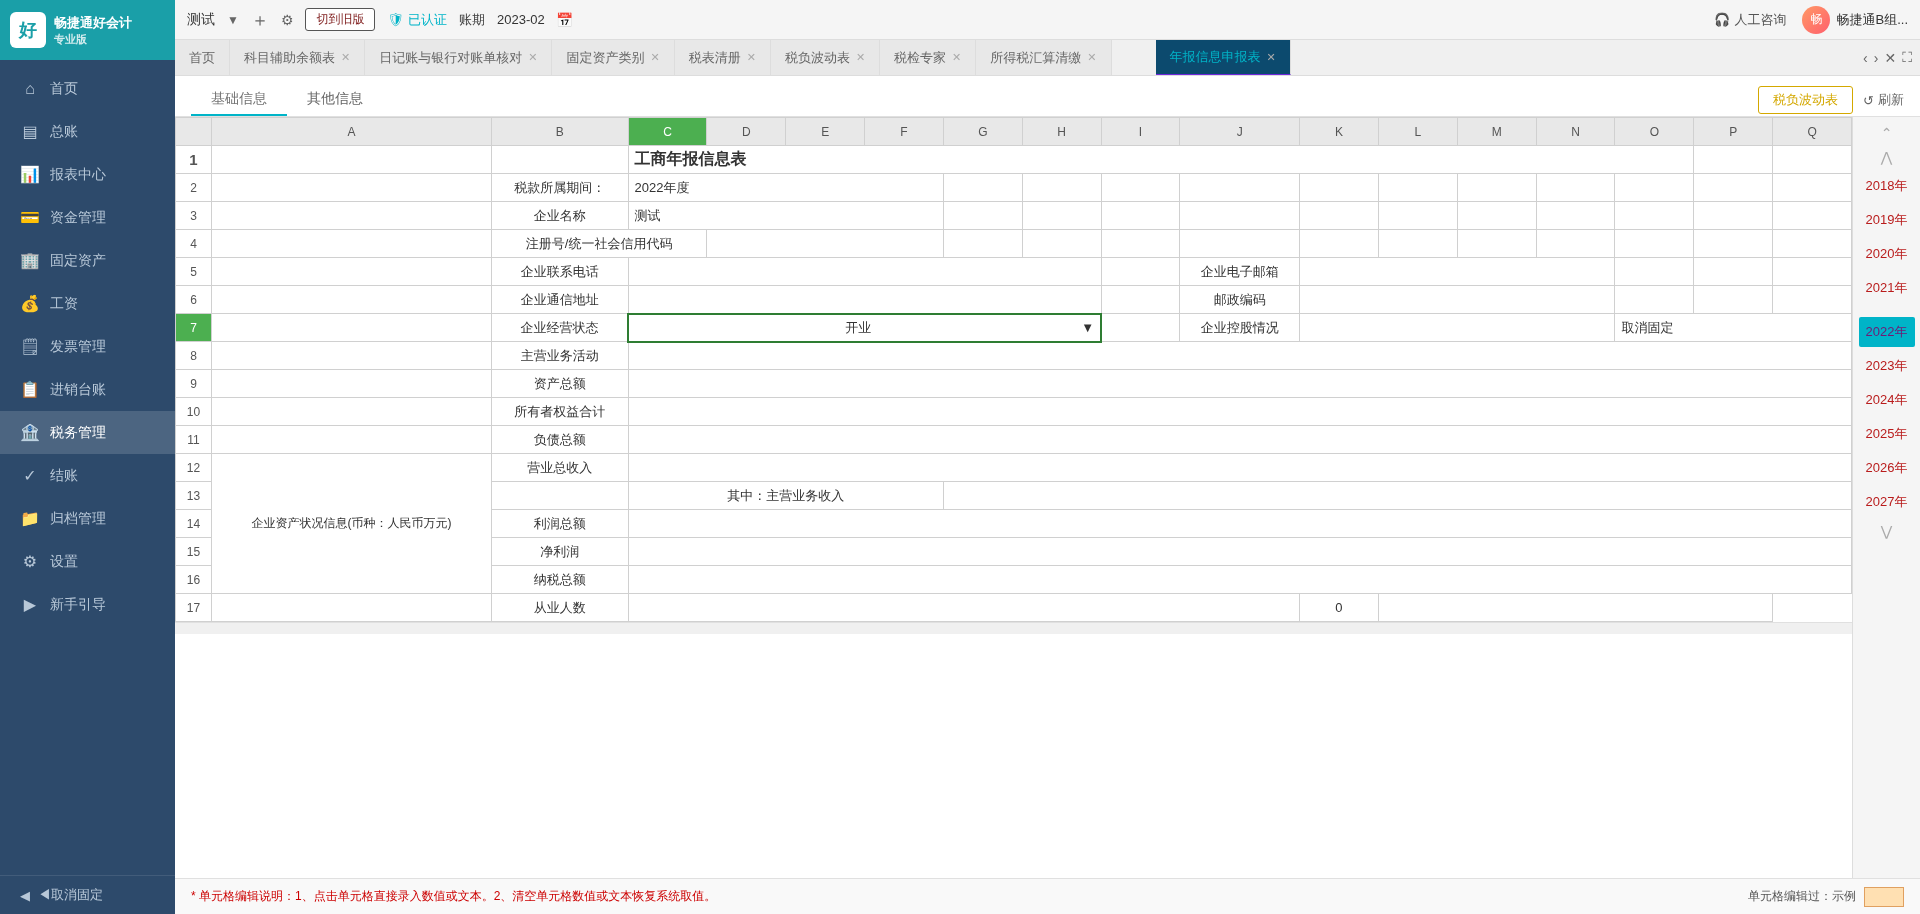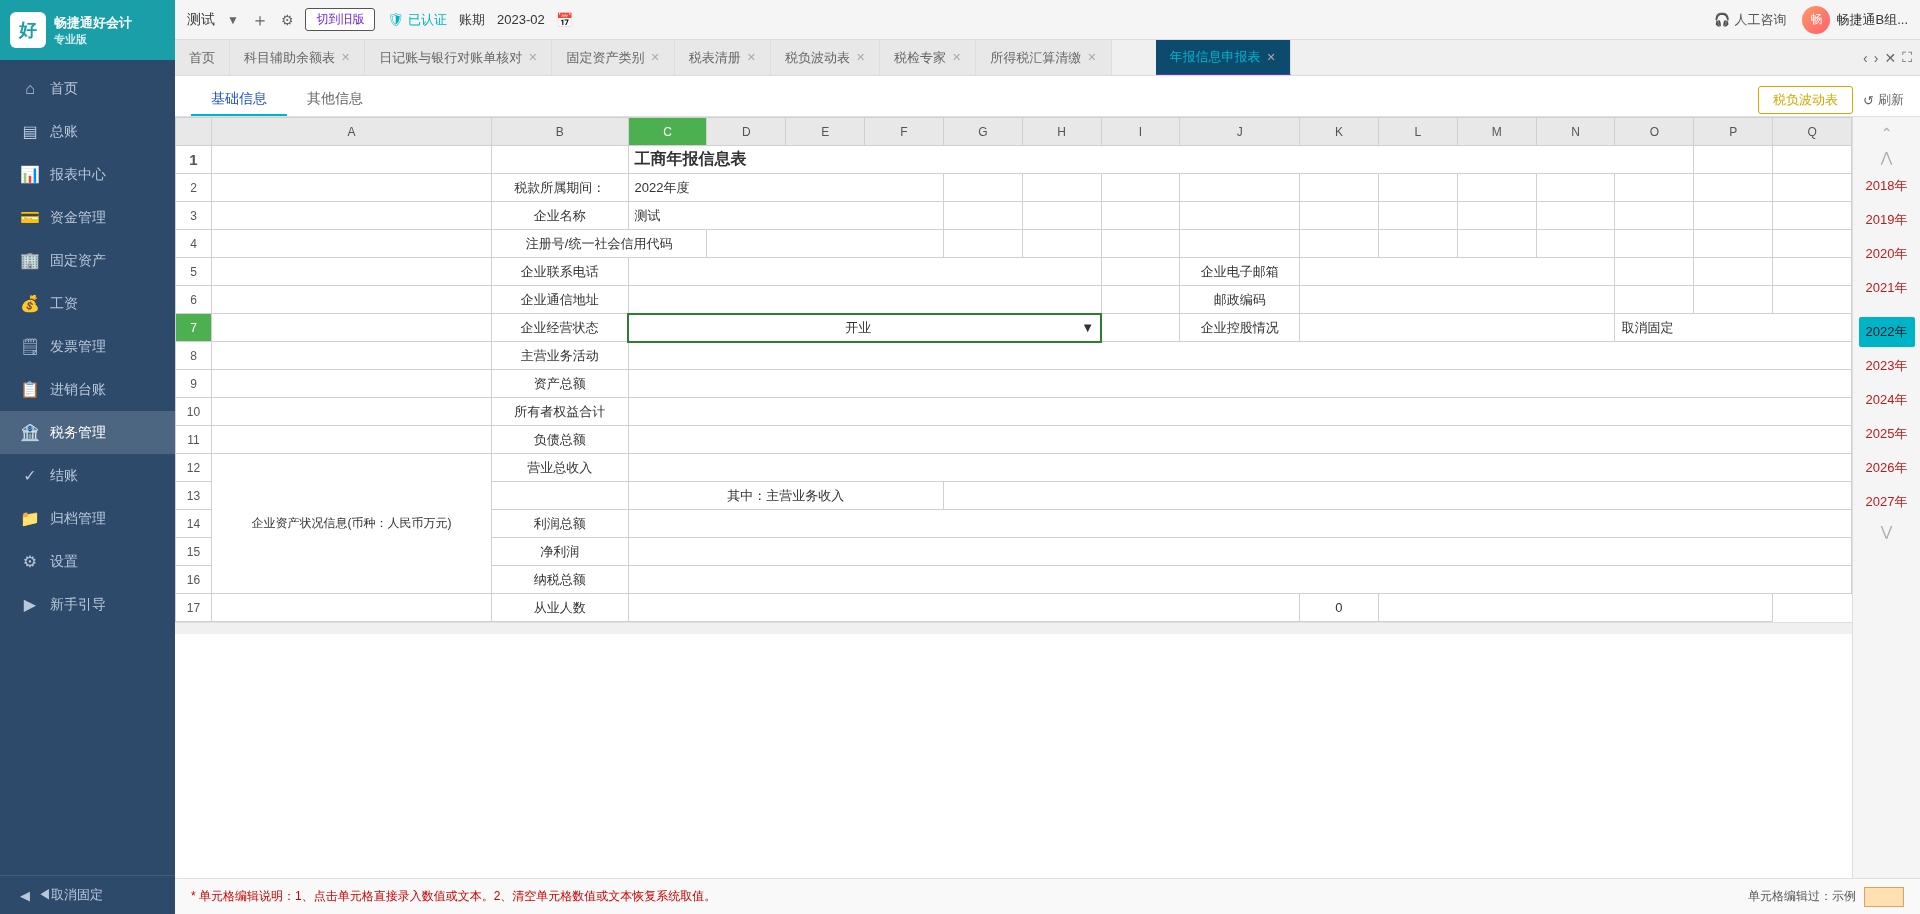--- a/index.html
+++ b/index.html
@@ -64,21 +64,21 @@
       display: flex; align-items: center;
       padding: 0 12px; gap: 12px;
       flex-shrink: 0;
     }
     .topbar-title { font-size: 14px; color: #333; font-weight: 500; }
     .topbar-arrow { color: #666; cursor: pointer; font-size: 12px; }
     .topbar-plus { color: #666; cursor: pointer; font-size: 18px; font-weight: 300; }
     .topbar-gear { color: #666; cursor: pointer; font-size: 14px; }
     .topbar-switch-btn {
       border: 1px solid #555; border-radius: 3px;
-      padding: 2px 10px; font-size: 12px; color: #6d28d9;
+      padding: 2px 10px; font-size: 12px; color: #7f1d1d;
       background: white; cursor: pointer;
     }
     .topbar-verified {
       display: flex; align-items: center; gap: 4px;
       color: #00b4c8; font-size: 13px;
     }
     .topbar-right { margin-left: auto; display: flex; align-items: center; gap: 16px; }
     .topbar-service { display: flex; align-items: center; gap: 4px; color: #555; font-size: 13px; cursor: pointer; }
     .topbar-user { display: flex; align-items: center; gap: 6px; color: #333; font-size: 13px; cursor: pointer; }
     .topbar-avatar {
@@ -125,21 +125,21 @@
       border-bottom: 1px solid #e0e0e0;
       gap: 0;
       flex-shrink: 0;
     }
     .subtab {
       padding: 6px 20px;
       font-size: 14px; color: #666;
       cursor: pointer; border-bottom: 2px solid transparent;
     }
     .subtab.active {
-      color: #1d4ed8; border-bottom: 2px solid #00b4c8; font-weight: 500;
+      color: #737373; border-bottom: 2px solid #00b4c8; font-weight: 500;
     }
     .subtab-actions { margin-left: auto; display: flex; gap: 10px; align-items: center; }
     .btn-reset {
       border: 1px solid #d4a800; color: #d4a800;
       background: white; padding: 4px 14px;
       border-radius: 3px; font-size: 13px; cursor: pointer;
     }
     .btn-refresh {
       display: flex; align-items: center; gap: 4px;
       color: #666; font-size: 13px; cursor: pointer; background: none; border: none;
@@ -227,21 +227,21 @@
       cursor: pointer; color: #aaa; font-size: 14px;
       padding: 4px; width: 100%; text-align: center;
     }
     .year-item {
       width: 56px; padding: 6px 4px;
       text-align: center; font-size: 13px;
       color: #b91c1c; cursor: pointer;
       border-radius: 2px; margin: 2px 0;
     }
     .year-item.active {
-      background: #00b4c8; color: #0f172a; border-radius: 2px; margin-top: 12px;
+      background: #00b4c8; color: #701a75; border-radius: 2px; margin-top: 12px;
     }
 
     
     .bottom-bar {
       height: 36px;
       background: #f9f9f9;
       border-top: 1px solid #e0e0e0;
       display: flex; align-items: center;
       padding: 0 16px; gap: 8px;
       font-size: 12px; color: #c00;

